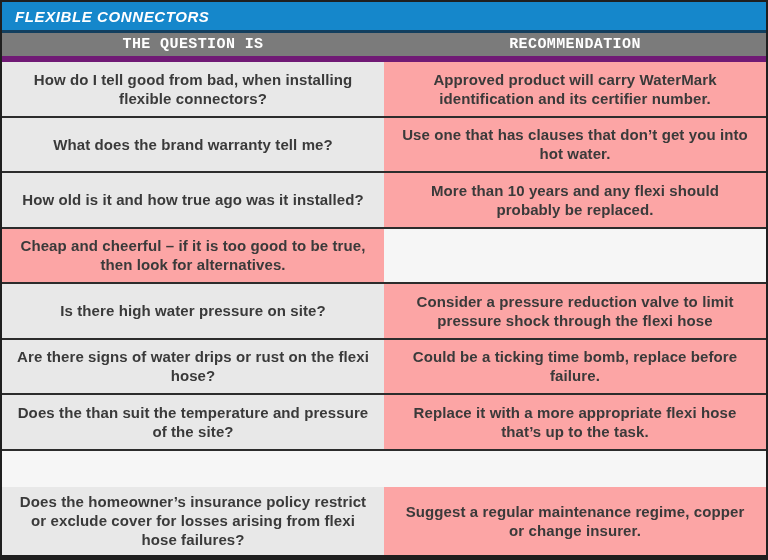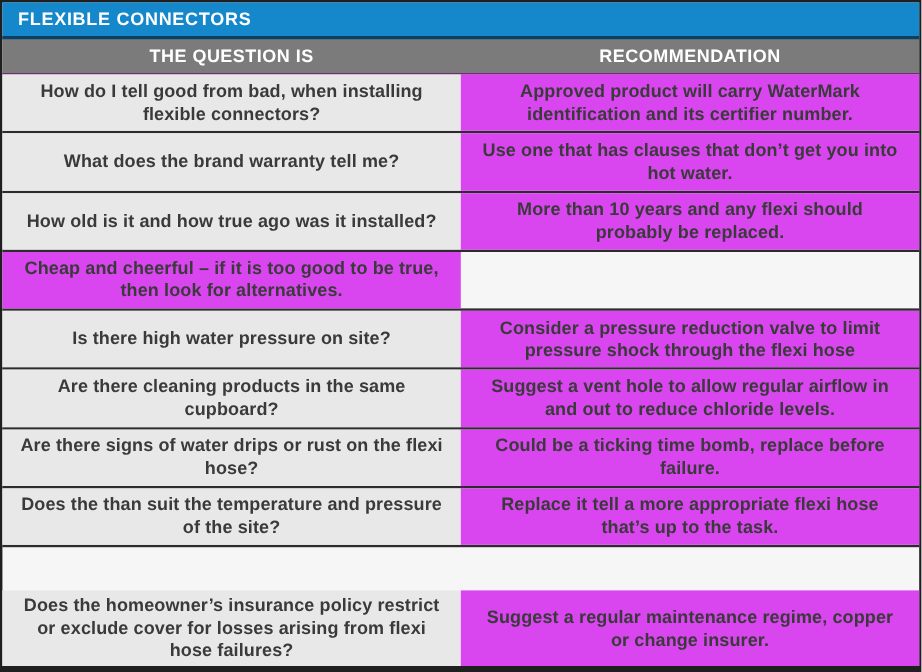--- a/index.html
+++ b/index.html
@@ -27,27 +27,29 @@
     display: flex;
     align-items: center;
     padding-left: 13px;
     box-sizing: border-box;
   }
   .title-bar .title-text {
     color: #ffffff;
     font-size: 15px;
     font-weight: 700;
     letter-spacing: 0.6px;
+    font-style: italic;
   }
   .col-header {
     flex: 0 0 29px;
     background: #7b7b7b;
-    border-bottom: 1px solid #701a75;
+    border-bottom: 6px solid #701a75;
     display: flex;
     box-sizing: border-box;
+    font-family: Liberation Mono, monospace;
   }
   .col-header .col-cell {
     width: 50%;
     display: flex;
     align-items: center;
     justify-content: center;
     color: #ffffff;
     font-size: 15px;
     font-weight: 700;
     letter-spacing: 0.4px;
@@ -76,21 +78,21 @@
     justify-content: center;
     text-align: center;
     padding: 3px 14px;
     color: #3a3a3a;
     font-size: 15px;
     font-weight: 700;
     line-height: 19px;
     letter-spacing: 0.1px;
   }
   .cell.q { background: #e8e8e8; }
-  .cell.r { background: #d946ef; }
+  .cell.r { background: #fca5a5; }
 </style>
 </head>
 <body>
 
 <div class="table-wrap">
 
   <div class="title-bar">
     <span class="title-text">FLEXIBLE CONNECTORS</span>
   </div>
 
@@ -113,30 +115,26 @@
       <div class="cell r">More than 10 years and any flexi should probably be replaced.</div>
     </div>
     <div class="row">
       <div class="cell r">Cheap and cheerful – if it is too good to be true, then look for alternatives.</div>
     </div>
     <div class="row">
       <div class="cell q">Is there high water pressure on site?</div>
       <div class="cell r">Consider a pressure reduction valve to limit pressure shock through the flexi hose</div>
     </div>
     <div class="row">
-      <div class="cell q">Are there cleaning products in the same cupboard?</div>
-      <div class="cell r">Suggest a vent hole to allow regular airflow in and out to reduce chloride levels.</div>
-    </div>
-    <div class="row">
       <div class="cell q">Are there signs of water drips or rust on the flexi hose?</div>
       <div class="cell r">Could be a ticking time bomb, replace before failure.</div>
     </div>
     <div class="row">
       <div class="cell q">Does the than suit the temperature and pressure of the site?</div>
-      <div class="cell r">Replace it tell a more appropriate flexi hose that’s up to the task.</div>
+      <div class="cell r">Replace it with a more appropriate flexi hose that’s up to the task.</div>
     </div>
     <div class="row">
       <div class="cell q">Does the homeowner’s insurance policy restrict or exclude cover for losses arising from flexi hose failures?</div>
       <div class="cell r">Suggest a regular maintenance regime, copper or change insurer.</div>
     </div>
   </div>
 
 </div>
 
 </body></html>

